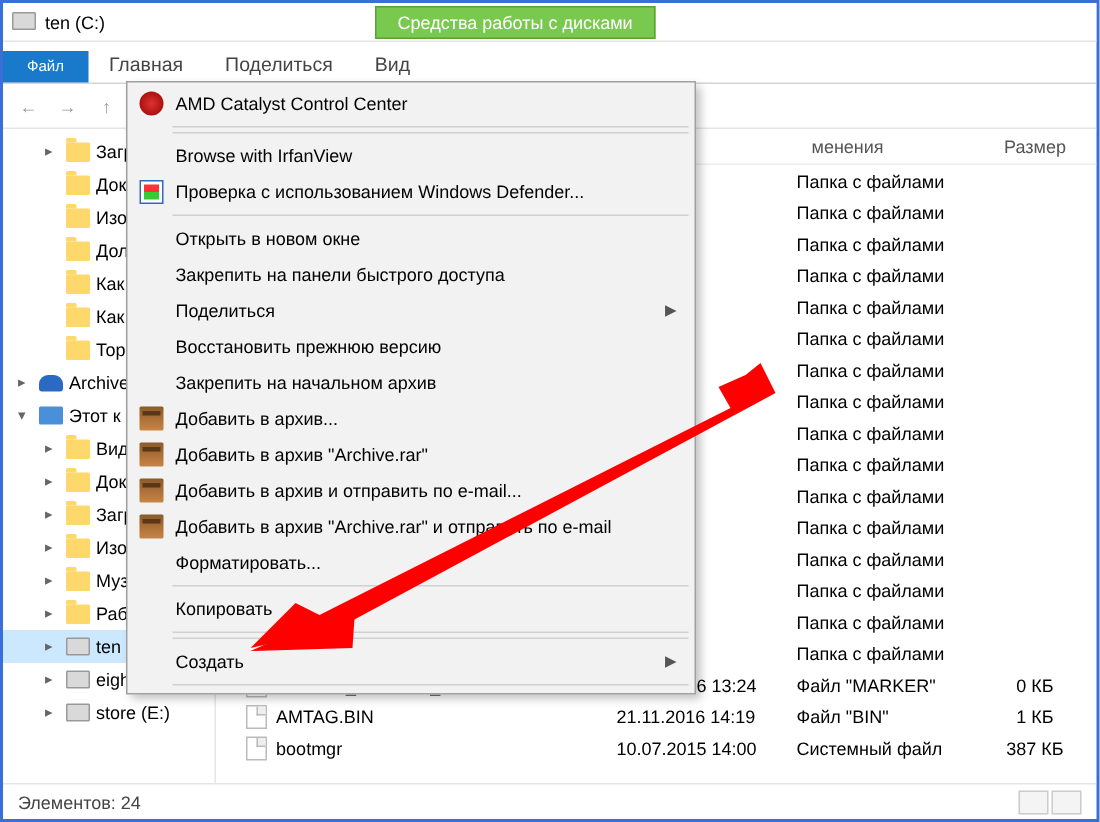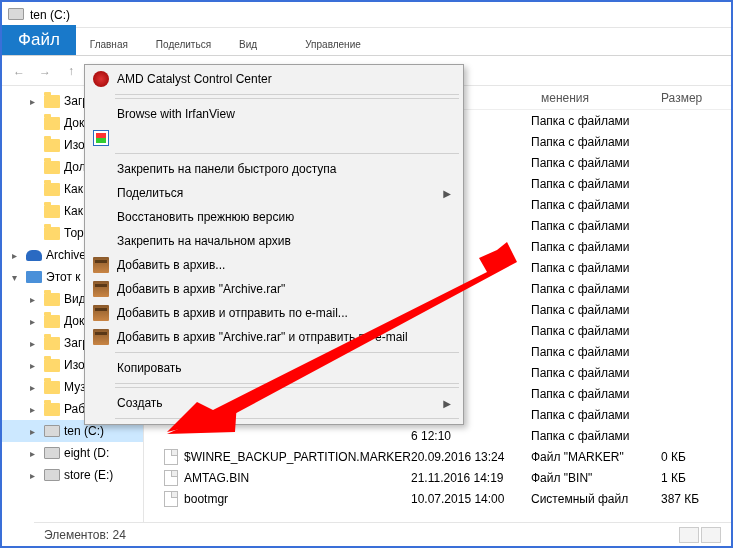--- a/index.html
+++ b/index.html
@@ -4,22 +4,22 @@
 <style>
   * { box-sizing: border-box; margin: 0; padding: 0; font-family: "Segoe UI", Tahoma, sans-serif; font-size: 12px; }
   body { width: 733px; height: 548px; background: #fff; overflow: hidden; position: relative; border: 2px solid #3a6fd8; }
   
   .titlebar { height: 26px; display: flex; align-items: center; background: #fff; border-bottom: 1px solid #e5e5e5; }
   .titlebar .icon { width: 16px; height: 14px; margin: 0 6px; display: inline-block; }
   .titlebar .title { font-size: 12px; color: #000; }
   .titlebar .tool-tab { margin-left: 180px; background: #7ac94f; color: #fff; padding: 3px 14px; border: 1px solid #5aa032; font-size: 12px; }
   
   .ribbon { height: 28px; display: flex; align-items: flex-end; border-bottom: 1px solid #d4d4d4; }
-  .ribbon .file-tab { background: #1979ca; color: #fff; padding: 5px 16px; font-size: 17px; }
-  .ribbon .tab { padding: 5px 14px; font-size: 10px; color: #444; text-align: center; }
+  .ribbon .file-tab { background: #1979ca; color: #fff; padding: 5px 16px; font-size: 10px; }
+  .ribbon .tab { padding: 5px 14px; font-size: 13px; color: #444; text-align: center; }
   .ribbon .tab.tool { margin-left: 20px; }
   
   .toolbar-row { height: 30px; display: flex; align-items: center; border-bottom: 1px solid #e5e5e5; padding: 0 6px; gap: 4px; }
   .nav-arrow { width: 22px; height: 22px; display: flex; align-items: center; justify-content: center; color: #999; }
   
   .main { display: flex; height: calc(100% - 26px - 28px - 30px - 24px); }
   .tree { width: 160px; border-right: 1px solid #e5e5e5; padding: 4px 0; overflow: hidden; }
   .tree-item { display: flex; align-items: center; height: 22px; padding-left: 10px; gap: 4px; white-space: nowrap; }
   .tree-item.indent1 { padding-left: 28px; }
   .tree-item.selected { background: #cce8ff; }
@@ -28,59 +28,59 @@
   .folder-icon::before { content:""; position:absolute; top:-3px; left:0; width:7px; height:3px; background:#ffd86b; border-radius:1px 1px 0 0; }
   .drive-icon { width: 16px; height: 12px; background: #d9d9d9; border: 1px solid #999; display: inline-block; border-radius: 1px; }
   .pc-icon { width: 16px; height: 12px; background: #4a90d9; display: inline-block; border-radius: 1px; }
   .onedrive-icon { width: 16px; height: 11px; background: #2a6ac2; display: inline-block; border-radius: 6px 6px 2px 2px; }
   
   .list { flex: 1; display: flex; flex-direction: column; }
   .columns { display: flex; height: 24px; align-items: center; border-bottom: 1px solid #eee; color: #555; }
   .col-name { flex: 1; padding-left: 20px; }
   .col-date { width: 120px; }
   .col-type { width: 130px; }
-  .col-size { width: 70px; text-align: left; padding-right: 12px; }
+  .col-size { width: 70px; text-align: center; padding-right: 12px; }
   .rows { flex: 1; overflow: hidden; }
   .row { display: flex; height: 21px; align-items: center; }
   .row .col-name { display: flex; align-items: center; gap: 6px; }
   .file-icon { width: 14px; height: 16px; background: #fff; border: 1px solid #bbb; display: inline-block; position: relative; }
   .file-icon::after { content:""; position:absolute; top:0; right:0; width:5px; height:5px; background:#eee; border-left:1px solid #bbb; border-bottom:1px solid #bbb; }
   
-  .statusbar { height: 24px; border-top: 1px solid #e5e5e5; display: flex; align-items: center; padding: 0 10px; color: #444; justify-content: space-between; margin-left: 32px; }
+  .statusbar { height: 24px; border-top: 1px solid #e5e5e5; display: flex; align-items: center; padding: 0 10px; color: #444; justify-content: space-between; }
   .statusbar .viewbtns { display: flex; gap: 2px; }
   .statusbar .vb { width: 20px; height: 16px; border: 1px solid #ccc; background: #f4f4f4; }
   
-  .context-menu { position: absolute; left: 82px; top: 62px; width: 380px; background: #f2f2f2; border: 1px solid #a0a0a0; box-shadow: 3px 3px 6px rgba(0,0,0,0.25); z-index: 10; padding: 2px; }
+  .context-menu { position: absolute; left: 82px; top: 52px; width: 380px; background: #f2f2f2; border: 1px solid #a0a0a0; box-shadow: 3px 3px 6px rgba(0,0,0,0.25); z-index: 10; padding: 2px; }
   .cm-item { height: 24px; display: flex; align-items: center; padding-left: 30px; position: relative; color: #000; }
   .cm-item.bold { font-weight: 600; }
   .cm-item .sub-arrow { position: absolute; right: 10px; color: #555; font-size: 10px; }
   .cm-sep { height: 1px; background: #d0d0d0; margin: 3px 2px 3px 28px; }
   .cm-icon { position: absolute; left: 6px; width: 16px; height: 16px; display: inline-block; }
   .cm-icon.amd { background: radial-gradient(circle,#d33,#900); border-radius:50%; }
   .cm-icon.defender { background: #fff; border:1px solid #2a6ac2; }
   .cm-icon.defender::after { content:""; position:absolute; inset:2px; background:linear-gradient(#f33 50%,#3c3 50%); }
   .cm-icon.rar { background: linear-gradient(#8b5a2b,#c98544); border-radius:1px; }
   .cm-icon.rar::after { content:""; position:absolute; top:3px; left:2px; right:2px; height:3px; background:#5a3817; }
   
   .red-arrow { position: absolute; left: 165px; top: 230px; z-index: 20; pointer-events: none; }
 </style>
 </head>
 <body>
 
 <div class="titlebar">
   <span class="icon"><span class="drive-icon"></span></span>
   <span class="title">ten (C:)</span>
+  <span class="tool-tab">Средства работы с дисками</span>
 </div>
 
 <div class="ribbon">
   <div class="file-tab">Файл</div>
   <div class="tab">Главная</div>
   <div class="tab">Поделиться</div>
   <div class="tab">Вид</div>
-  <div class="tab tool">Управление</div>
 </div>
 
 <div class="toolbar-row">
   <div class="nav-arrow">←</div>
   <div class="nav-arrow">→</div>
   <div class="nav-arrow">↑</div>
 </div>
 
 <div class="main">
   <div class="tree" id="tree">
@@ -322,22 +322,26 @@
       <span class="cm-icon amd"></span>
       <span>AMD Catalyst Control Center</span>
     </div>
     <div class="cm-sep"></div>
     <div class="cm-sep"></div>
     <div class="cm-item">
       <span>Browse with IrfanView</span>
     </div>
     <div class="cm-item">
       <span class="cm-icon defender"></span>
-    </div>
-    <div class="cm-sep"></div>
+      <span>Проверка с использованием Windows Defender...</span>
+    </div>
+    <div class="cm-sep"></div>
+    <div class="cm-item">
+      <span>Открыть в новом окне</span>
+    </div>
     <div class="cm-item">
       <span>Закрепить на панели быстрого доступа</span>
     </div>
     <div class="cm-item">
       <span>Поделиться</span>
       <span class="sub-arrow">▶</span>
     </div>
     <div class="cm-item">
       <span>Восстановить прежнюю версию</span>
     </div>
@@ -352,20 +356,23 @@
       <span class="cm-icon rar"></span>
       <span>Добавить в архив "Archive.rar"</span>
     </div>
     <div class="cm-item">
       <span class="cm-icon rar"></span>
       <span>Добавить в архив и отправить по e-mail...</span>
     </div>
     <div class="cm-item">
       <span class="cm-icon rar"></span>
       <span>Добавить в архив "Archive.rar" и отправить по e-mail</span>
+    </div>
+    <div class="cm-item">
+      <span>Форматировать...</span>
     </div>
     <div class="cm-sep"></div>
     <div class="cm-item">
       <span>Копировать</span>
     </div>
     <div class="cm-sep"></div>
     <div class="cm-sep"></div>
     <div class="cm-item">
       <span>Создать</span>
       <span class="sub-arrow">▶</span>

